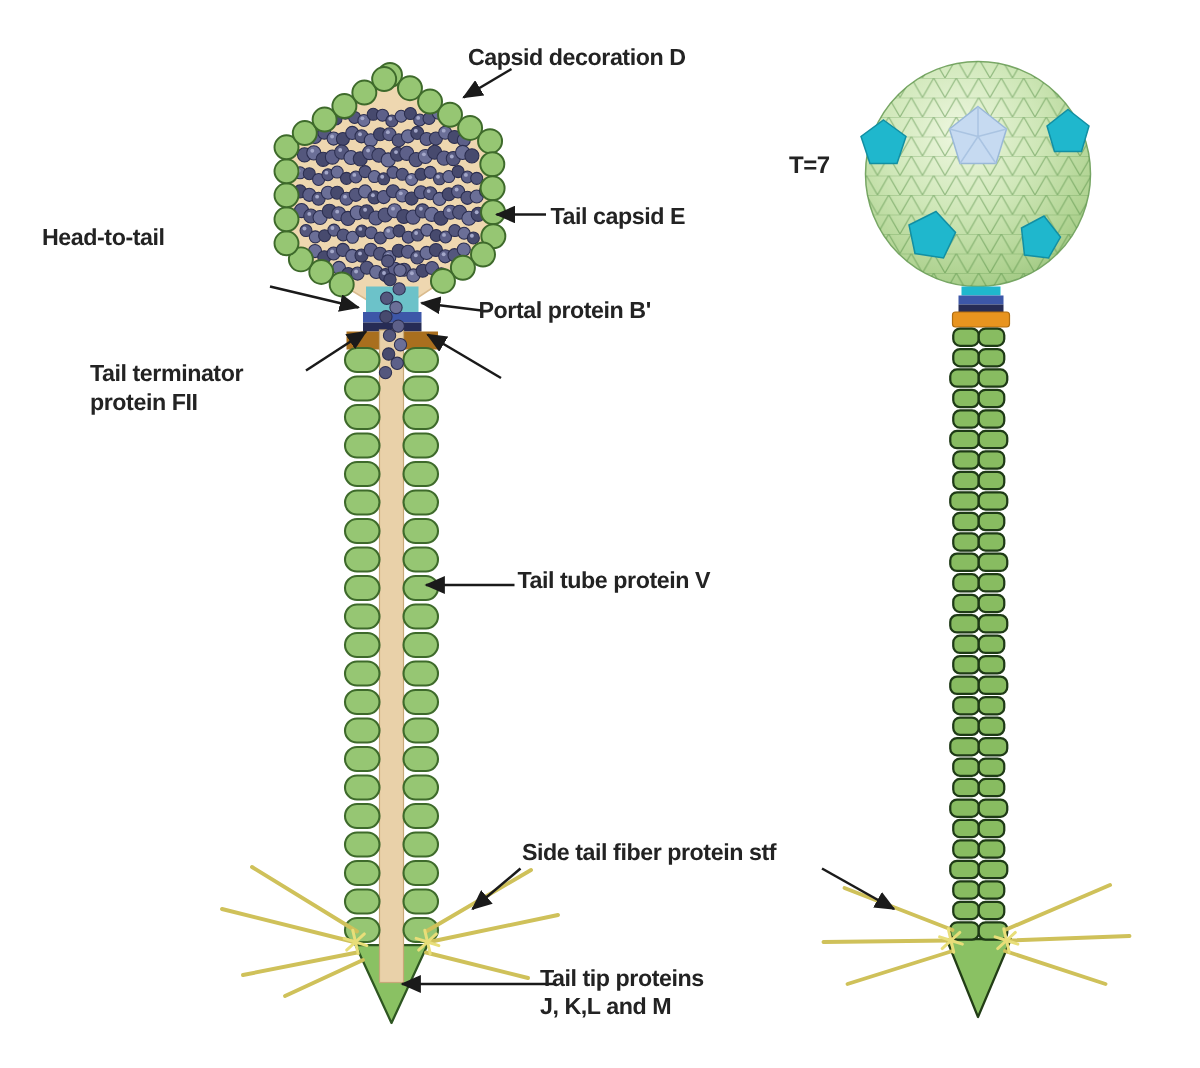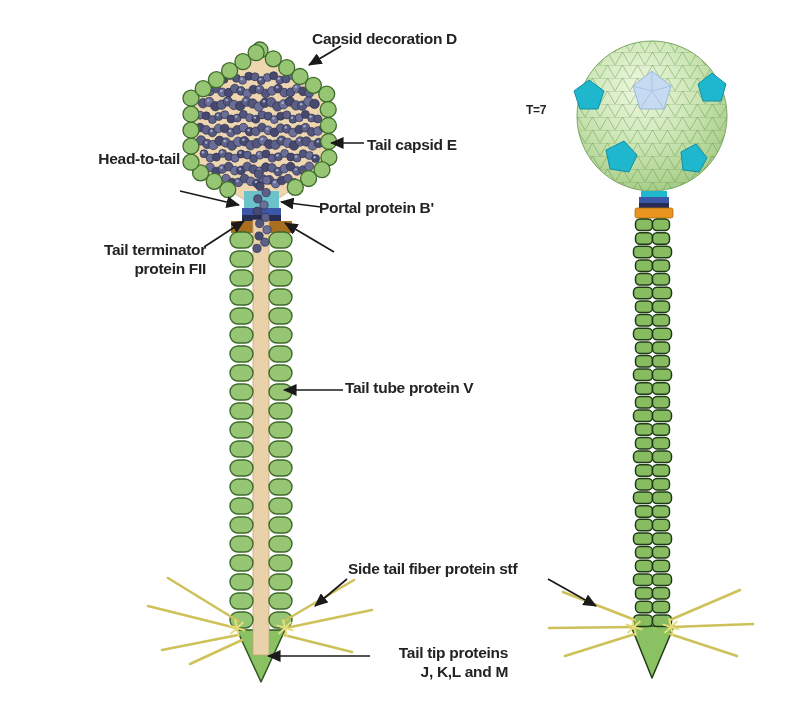--- a/index.html
+++ b/index.html
@@ -1,21 +1,21 @@
 <!DOCTYPE html>
 <html style="--capsid_green: #96c673; --capsid_green_dark: #3e6a2b; --capsid_interior_tan: #eed7b0; --dna_dark: #54577d; --neck_cyan: #6cc2c9; --neck_blue: #3d57a8; --neck_navy: #272c55; --neck_brown: #a96f1e; --neck_orange: #e8941f; --tail_tube_tan: #e9d1a9; --fiber_yellow: #cfc15a; --cone_green: #8ac163; --sphere_green: #cfe7b8; --pentagon_cyan: #1fb7cd; --pentagon_blue: #c6daf1; --arrow: #1a1a1a; --text: #232323;"><head>
 <meta charset="utf-8">
 <style>
   html,body{margin:0;padding:0;background:#ffffff;}
   #stage{position:relative;width:800px;height:683px;background:#fff;overflow:hidden;
          font-family:"Liberation Sans", sans-serif;padding-left:32px;}
   #art{position:absolute;left:0;top:0;}
   .lbl{position:absolute;color:var(--text,#232323);font-size:15.5px;font-weight:600;
        letter-spacing:-0.3px;line-height:19px;white-space:nowrap;}
-  .lbl.center{text-align:right;white-space:normal;}
+  .lbl.center{text-align:left;white-space:normal;}
   .lbl span{display:block;}
 </style>
 </head>
 <body>
 
 <div id="stage">
 
   <svg id="art" width="800" height="712" viewBox="0 0 800 712">
     <defs>
       <marker id="ah" markerWidth="8" markerHeight="7" refX="7.4" refY="3.5" orient="auto">
@@ -492,15 +492,15 @@
   <div class="lbl center" style="left:60px;top:240px;width:146px">
     <span>Tail terminator</span>
     <span>protein FII</span>
   </div>
   <div class="lbl" style="left:345px;top:378px">Tail tube protein V</div>
   <div class="lbl" style="left:348px;top:559px">Side tail fiber protein stf</div>
   <div class="lbl center" style="left:360px;top:643px;width:148px">
     <span>Tail tip proteins</span>
     <span>J, K,L and M</span>
   </div>
-  <div class="lbl" style="left:526px;top:101px;font-size:12px">T=7</div>
+  <div class="lbl" style="left:526px;top:101px;font-size:16px">T=7</div>
 
 </div>
 
 </body></html>

